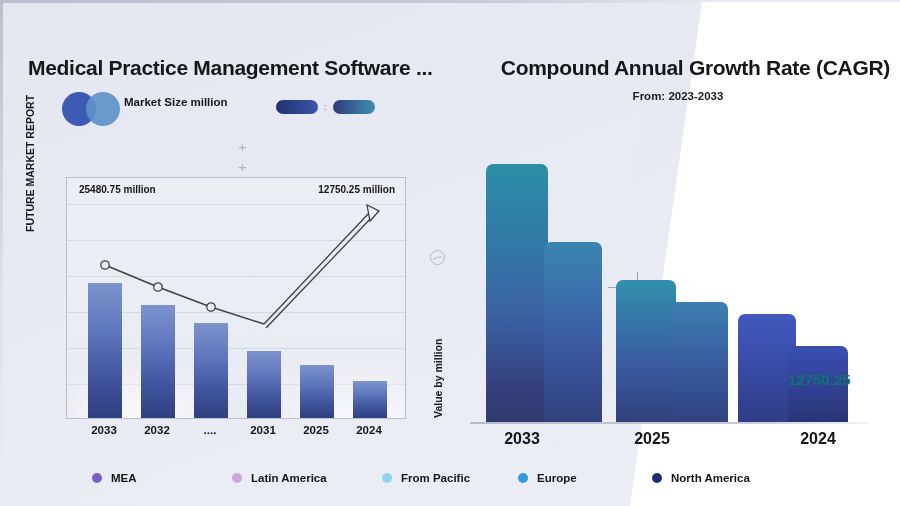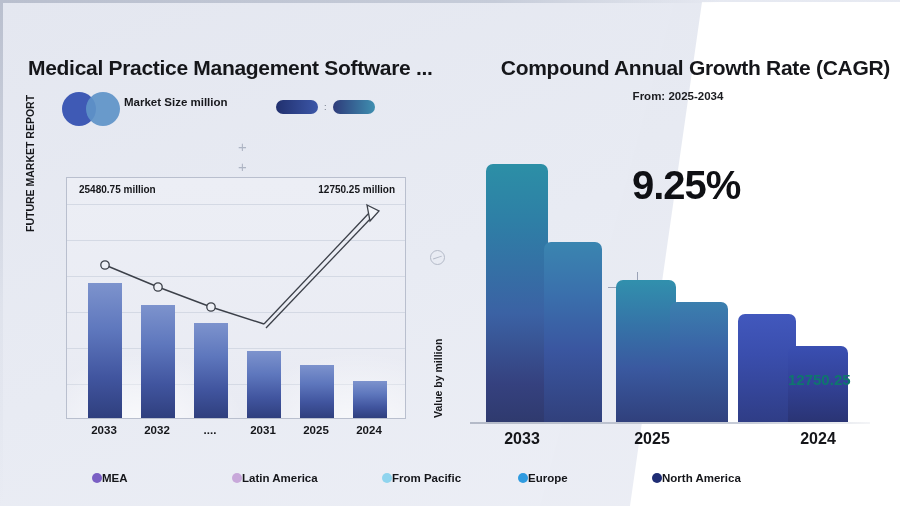--- a/index.html
+++ b/index.html
@@ -242,21 +242,21 @@
   
   .legend {
     position: absolute;
     left: 0; top: 464px;
     width: 900px; height: 28px;
     display: flex;
     align-items: center;
   }
   .legend-item {
     position: absolute;
-    display: flex; align-items: center; 
+    display: flex; align-items: center; gap: 9px;
     font-size: 11.5px; font-weight: 700; color: #15161a;
     white-space: nowrap;
   }
   .legend-dot {
     width: 10px; height: 10px; border-radius: 50%;
     flex: 0 0 auto;
   }
 </style>
 </head>
 <body>
@@ -264,21 +264,21 @@
 <div id="canvas">
 
   <div class="bg-slab"></div>
   <div class="bg-slab-2"></div>
   <div class="bg-blob"></div>
   <div class="slab-edge"></div>
   <div class="slab-edge-left"></div>
 
   <div class="left-title">Medical Practice Management Software ...</div>
   <div class="right-title">Compound Annual Growth Rate (CAGR)</div>
-  <div class="right-sub">From: 2025-2034</div>
+  <div class="right-sub">From: 2023-2033</div>
 
   <div class="venn">
     <div class="c1"></div>
     <div class="c2"></div>
   </div>
   <div class="mkt-label">Market Size million</div>
 
   <div class="pill-row">
     <div class="pill a"></div>
     <div class="pill-colon">:</div>
@@ -356,21 +356,20 @@
   </div>
 
   <div class="rc-baseline"></div>
 
   <div class="rc-axis-labels">
     <span style="left:52px">2033</span>
     <span style="left:182px">2025</span>
     <span style="left:348px">2024</span>
   </div>
 
-  <div class="cagr-value">9.25%</div>
   <div class="bar-value-label">12750.25</div>
 
   <div class="legend">
     <div class="legend-item" style="left:92px">
       <span class="legend-dot" style="background:#7a5fc4"></span>
       <span>MEA</span>
     </div>
     <div class="legend-item" style="left:232px">
       <span class="legend-dot" style="background:#c8a8da"></span>
       <span>Latin America</span>

